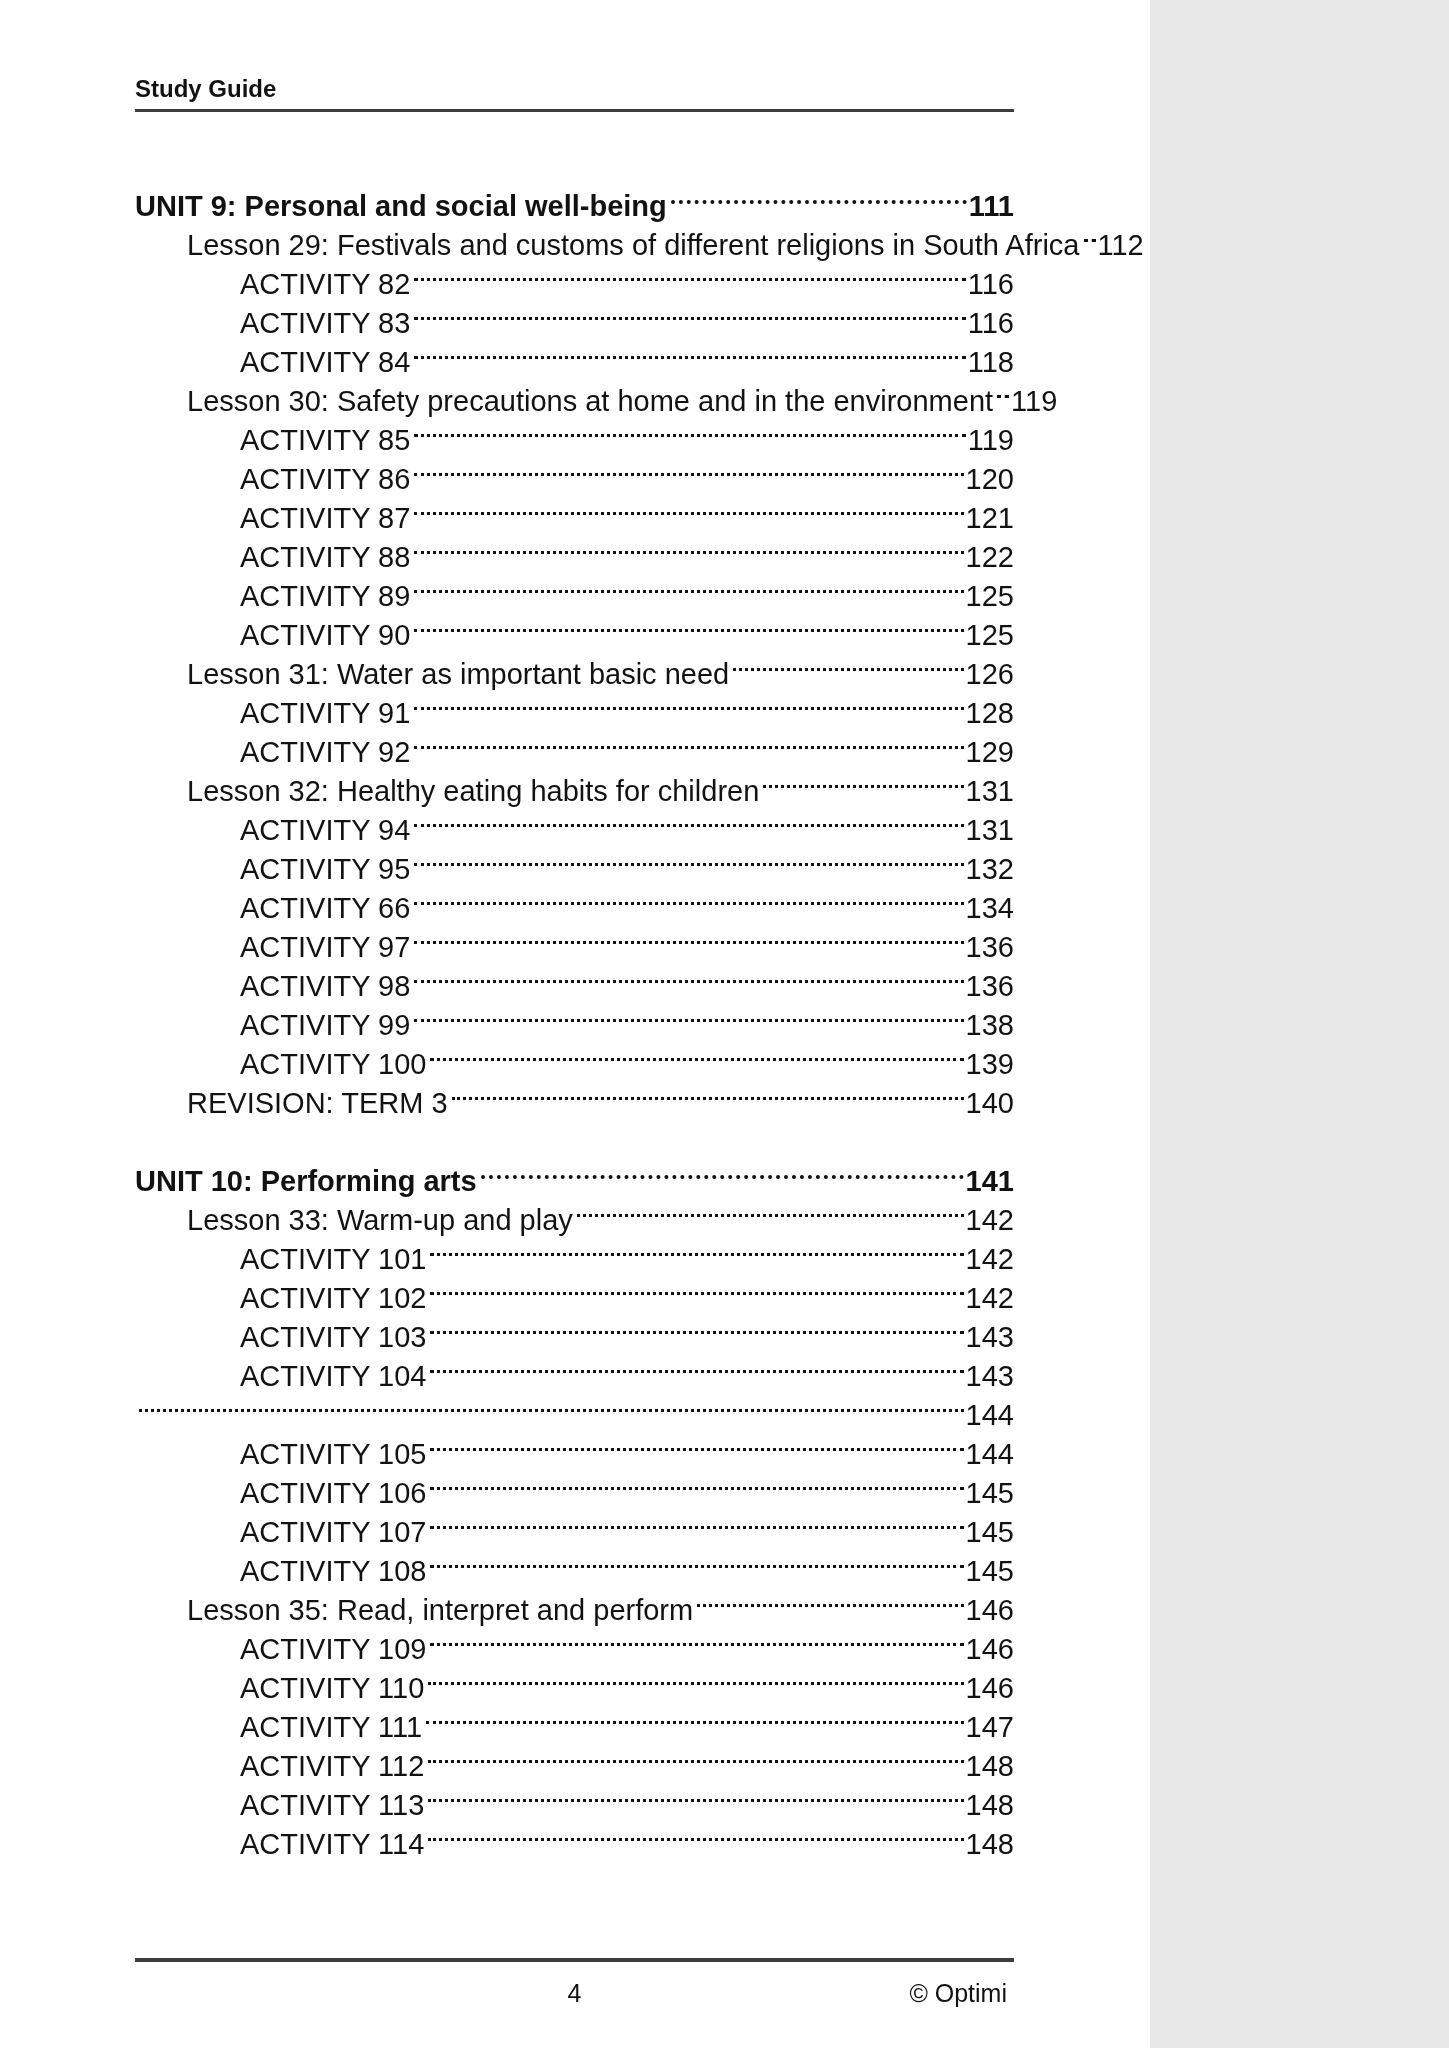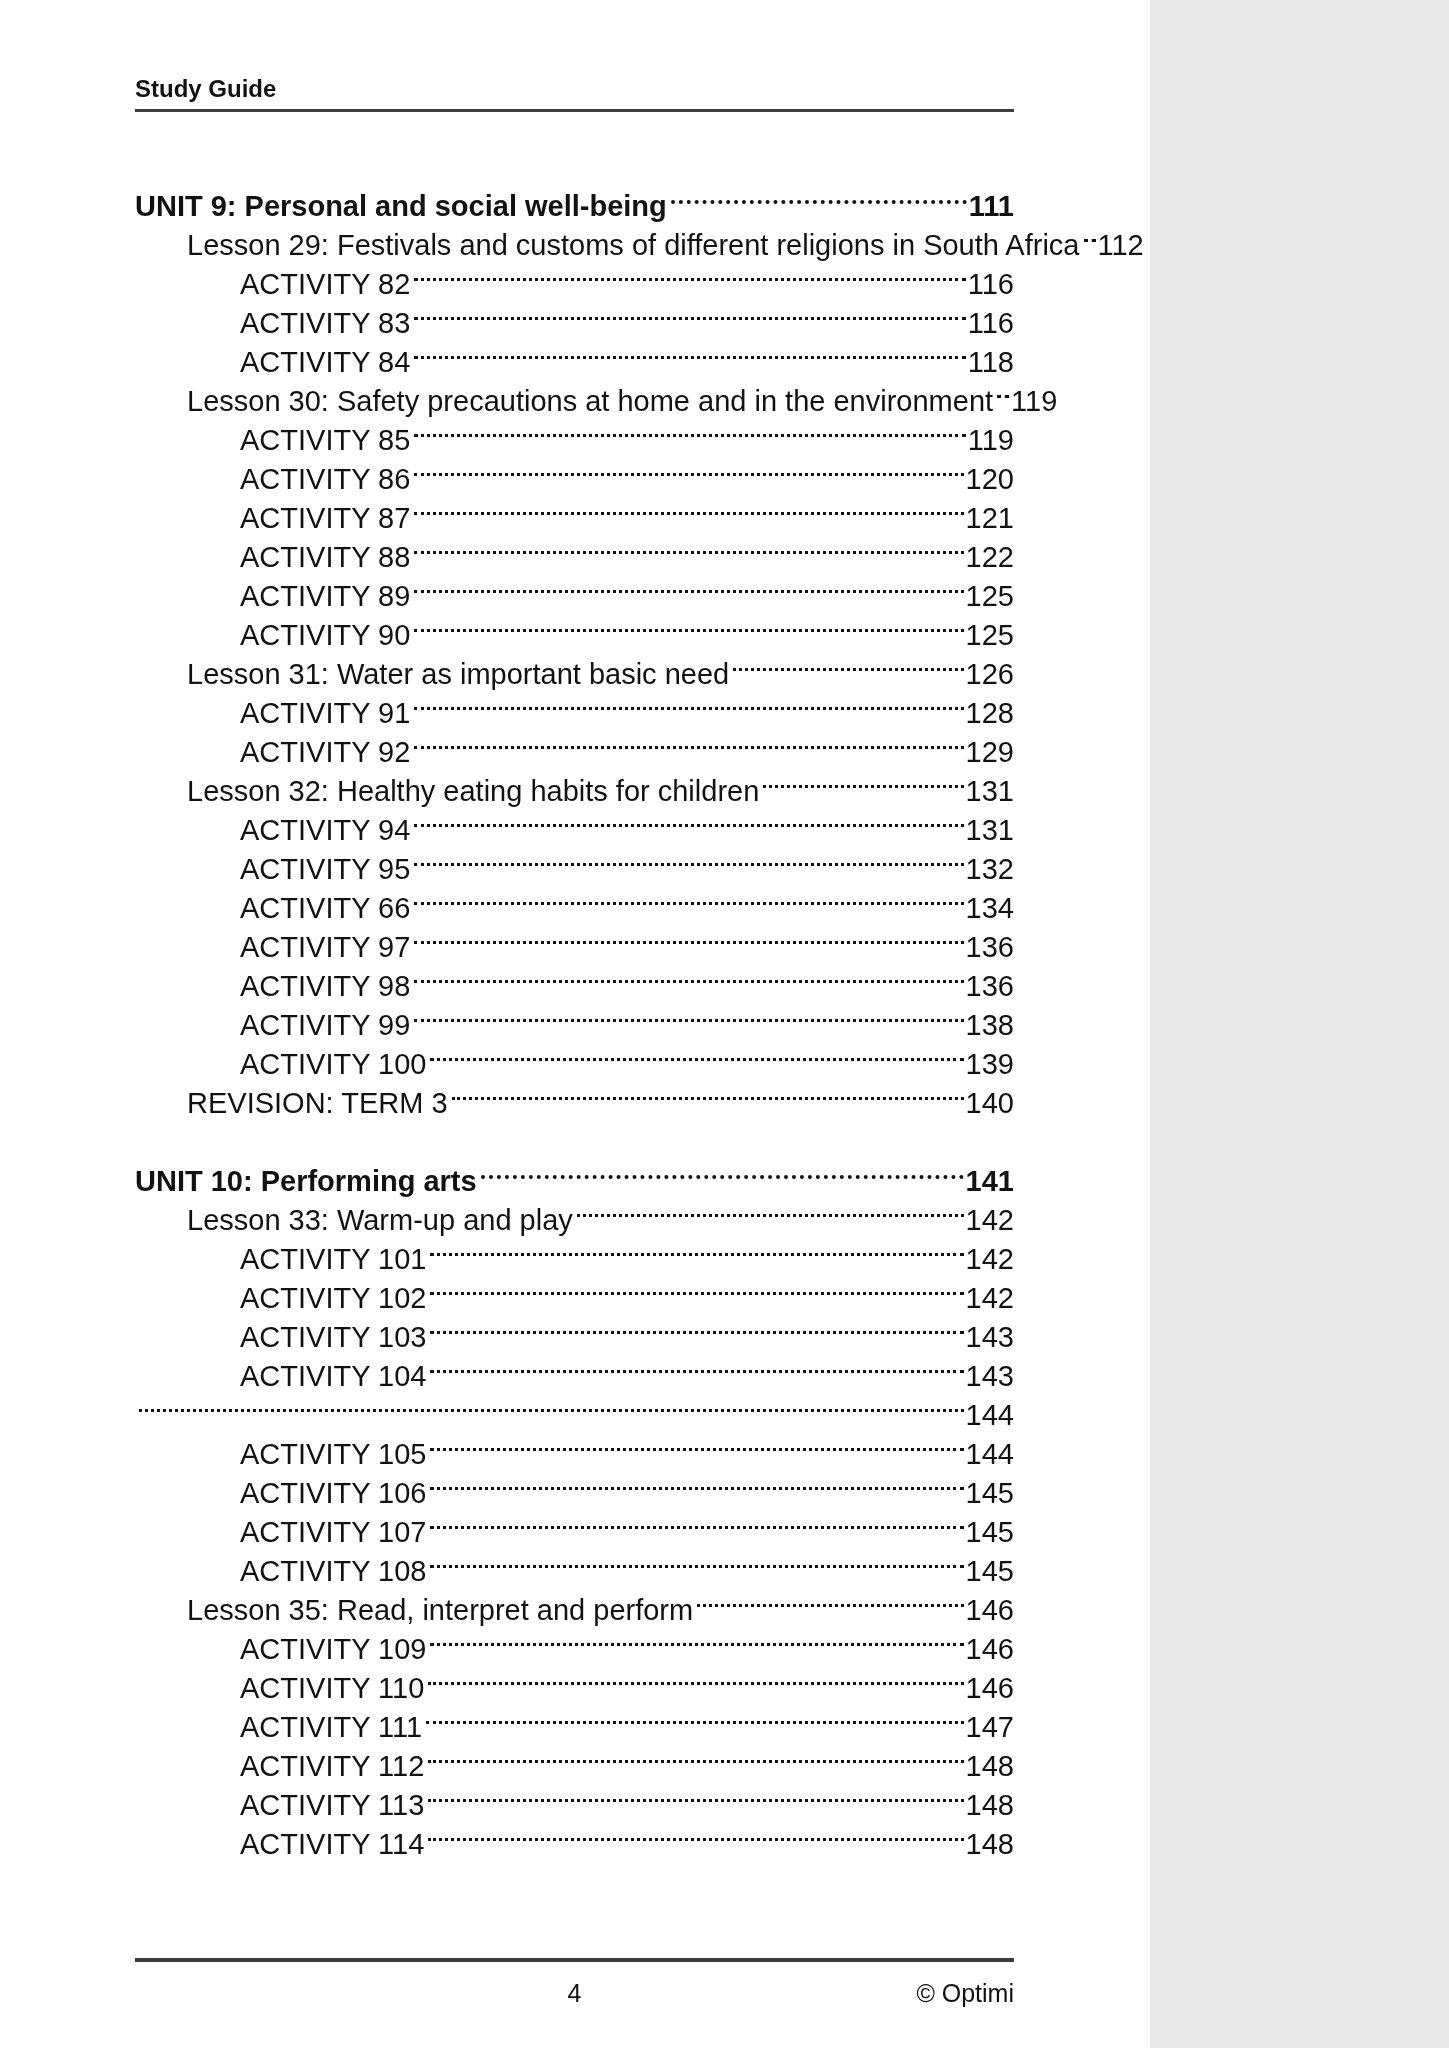--- a/index.html
+++ b/index.html
@@ -75,21 +75,21 @@
   }
   .ftr-row{
     position:relative;
     margin-top:16px;
     text-align:center;
     font-size:25px;
     line-height:30px;
   }
   .ftr-copy{
     position:absolute;
-    right:0;
+    right:7px;
     top:0;
   }
 </style>
 </head>
 <body>
 
 <div class="page">
 
   <header>
     <div class="hdr-line1">Study Guide</div>

